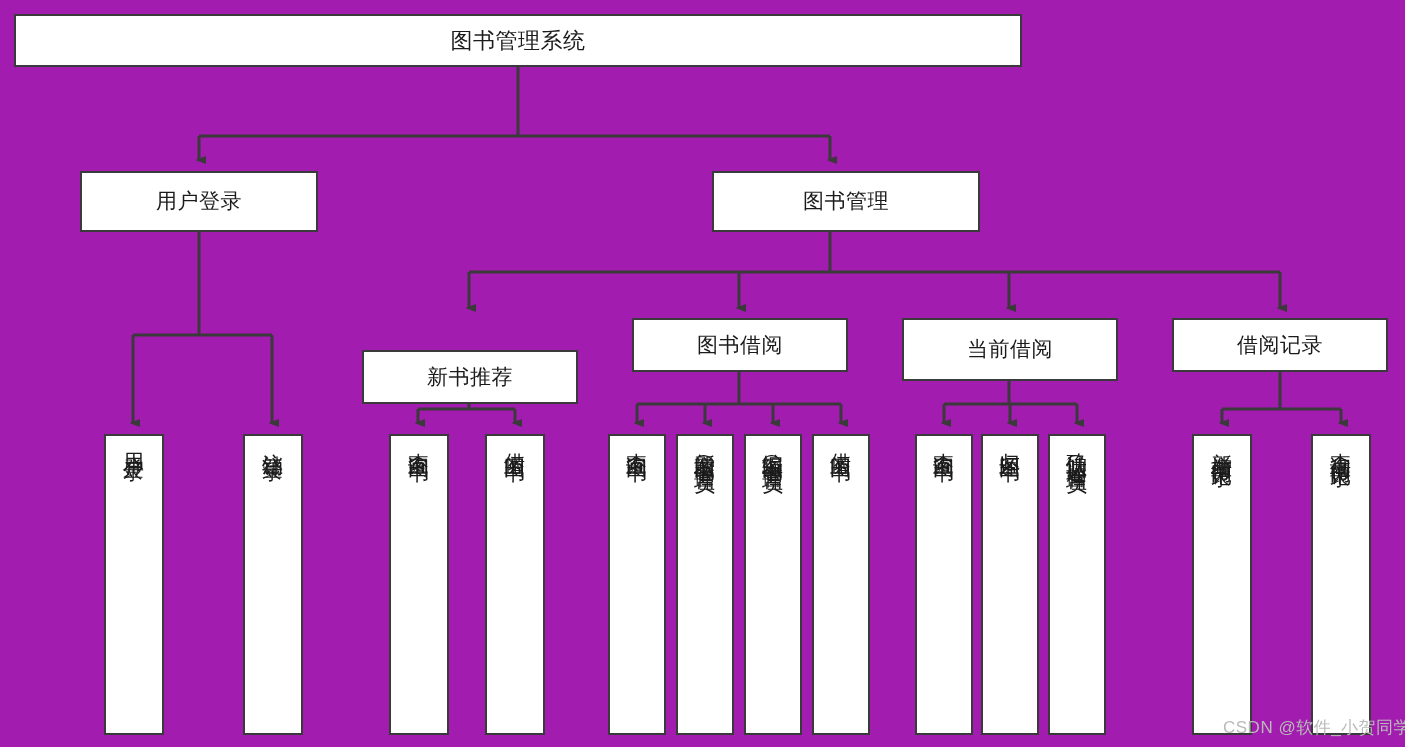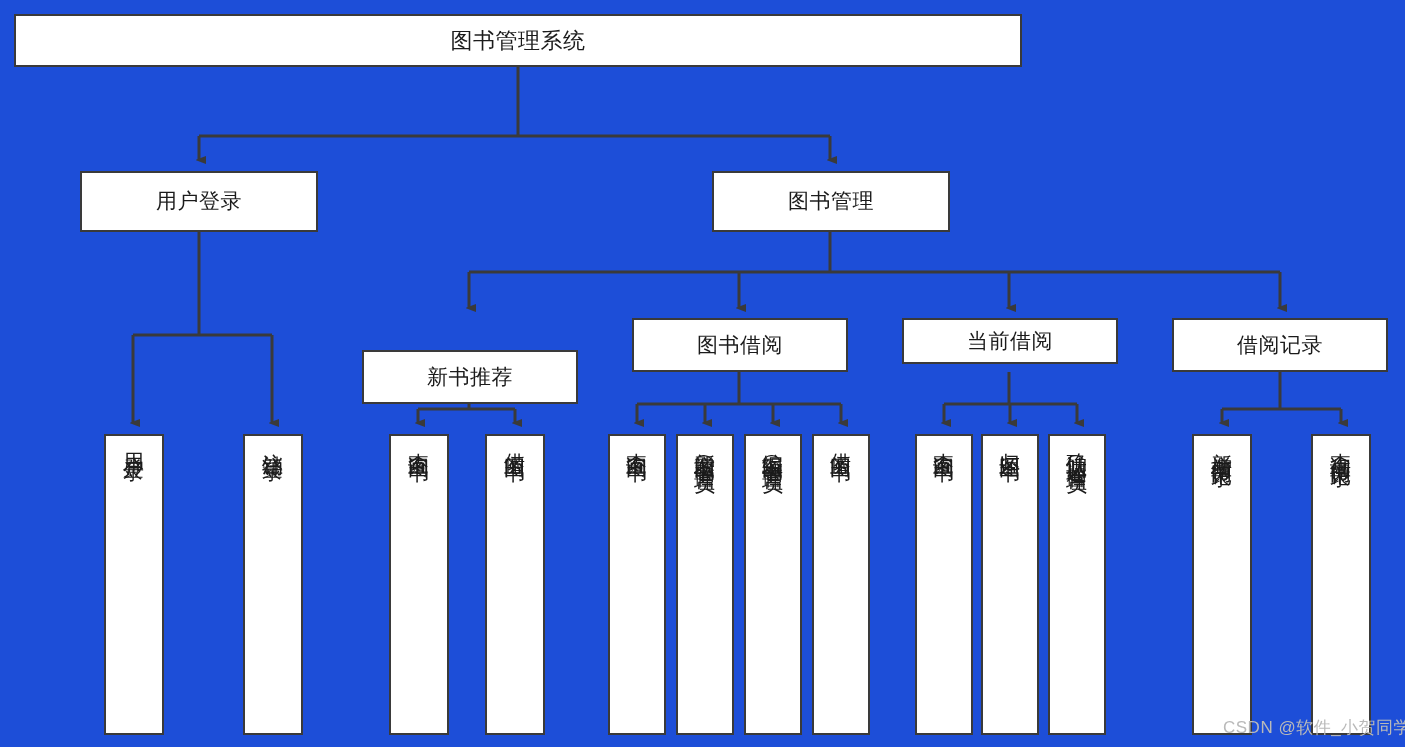--- a/index.html
+++ b/index.html
@@ -65,21 +65,21 @@
     font-size: 17px;
     letter-spacing: 0.5px;
     white-space: nowrap;
     user-select: none;
     margin-left: 28px;
   }
 </style>
 </head>
 <body>
 
-<div id="canvas" style="background: #1d4ed8;">
+<div id="canvas" style="background: #a21caf;">
 
   <svg class="edges" viewBox="0 0 1405 747" xmlns="http://www.w3.org/2000/svg">
     <defs>
       <marker id="arrow" markerWidth="10" markerHeight="10" refX="5" refY="7" orient="auto" markerUnits="userSpaceOnUse">
         <path d="M1,0 L9,0 L5,11 Z" fill="#3a3a3a"></path>
       </marker>
     </defs>
     <g stroke="#3a3a3a" stroke-width="3" fill="none">
 
       <path d="M518,67 L518,136"></path>
@@ -124,31 +124,31 @@
     </g>
   </svg>
 
   <div class="node horiz" id="root-node" style="left: 14px; top: 14px; width: 1008px; height: 53px; border-color: rgb(58, 58, 58); color: rgb(27, 27, 27);">
     <span class="label">图书管理系统</span>
   </div>
 
   <div class="node horiz" style="left: 80px; top: 171px; width: 238px; height: 61px; border-color: rgb(58, 58, 58); color: rgb(27, 27, 27);">
     <span class="label">用户登录</span>
   </div>
-  <div class="node horiz" style="left: 712px; top: 171px; width: 238px; height: 61px; border-color: rgb(58, 58, 58); color: rgb(27, 27, 27);">
+  <div class="node horiz" style="left: 712px; top: 171px; width: 268px; height: 61px; border-color: rgb(58, 58, 58); color: rgb(27, 27, 27);">
     <span class="label">图书管理</span>
   </div>
 
   <div class="node horiz" style="left: 362px; top: 318px; width: 216px; height: 54px; border-color: rgb(58, 58, 58); color: rgb(27, 27, 27); margin-top: 32px;">
     <span class="label">新书推荐</span>
   </div>
   <div class="node horiz" style="left: 632px; top: 318px; width: 216px; height: 54px; border-color: rgb(58, 58, 58); color: rgb(27, 27, 27);">
     <span class="label">图书借阅</span>
   </div>
-  <div class="node horiz" style="left: 902px; top: 318px; width: 216px; height: 46px; border-color: rgb(58, 58, 58); color: rgb(27, 27, 27);">
+  <div class="node horiz" style="left: 902px; top: 318px; width: 216px; height: 63px; border-color: rgb(58, 58, 58); color: rgb(27, 27, 27);">
     <span class="label">当前借阅</span>
   </div>
   <div class="node horiz" style="left: 1172px; top: 318px; width: 216px; height: 54px; border-color: rgb(58, 58, 58); color: rgb(27, 27, 27);">
     <span class="label">借阅记录</span>
   </div>
 
   <div class="node vert" style="left: 104px; top: 434px; width: 60px; height: 301px; border-color: rgb(58, 58, 58); color: rgb(27, 27, 27);">
     <span class="label">用户登录</span>
   </div>
   <div class="node vert" style="left: 243px; top: 434px; width: 60px; height: 301px; border-color: rgb(58, 58, 58); color: rgb(27, 27, 27);">

